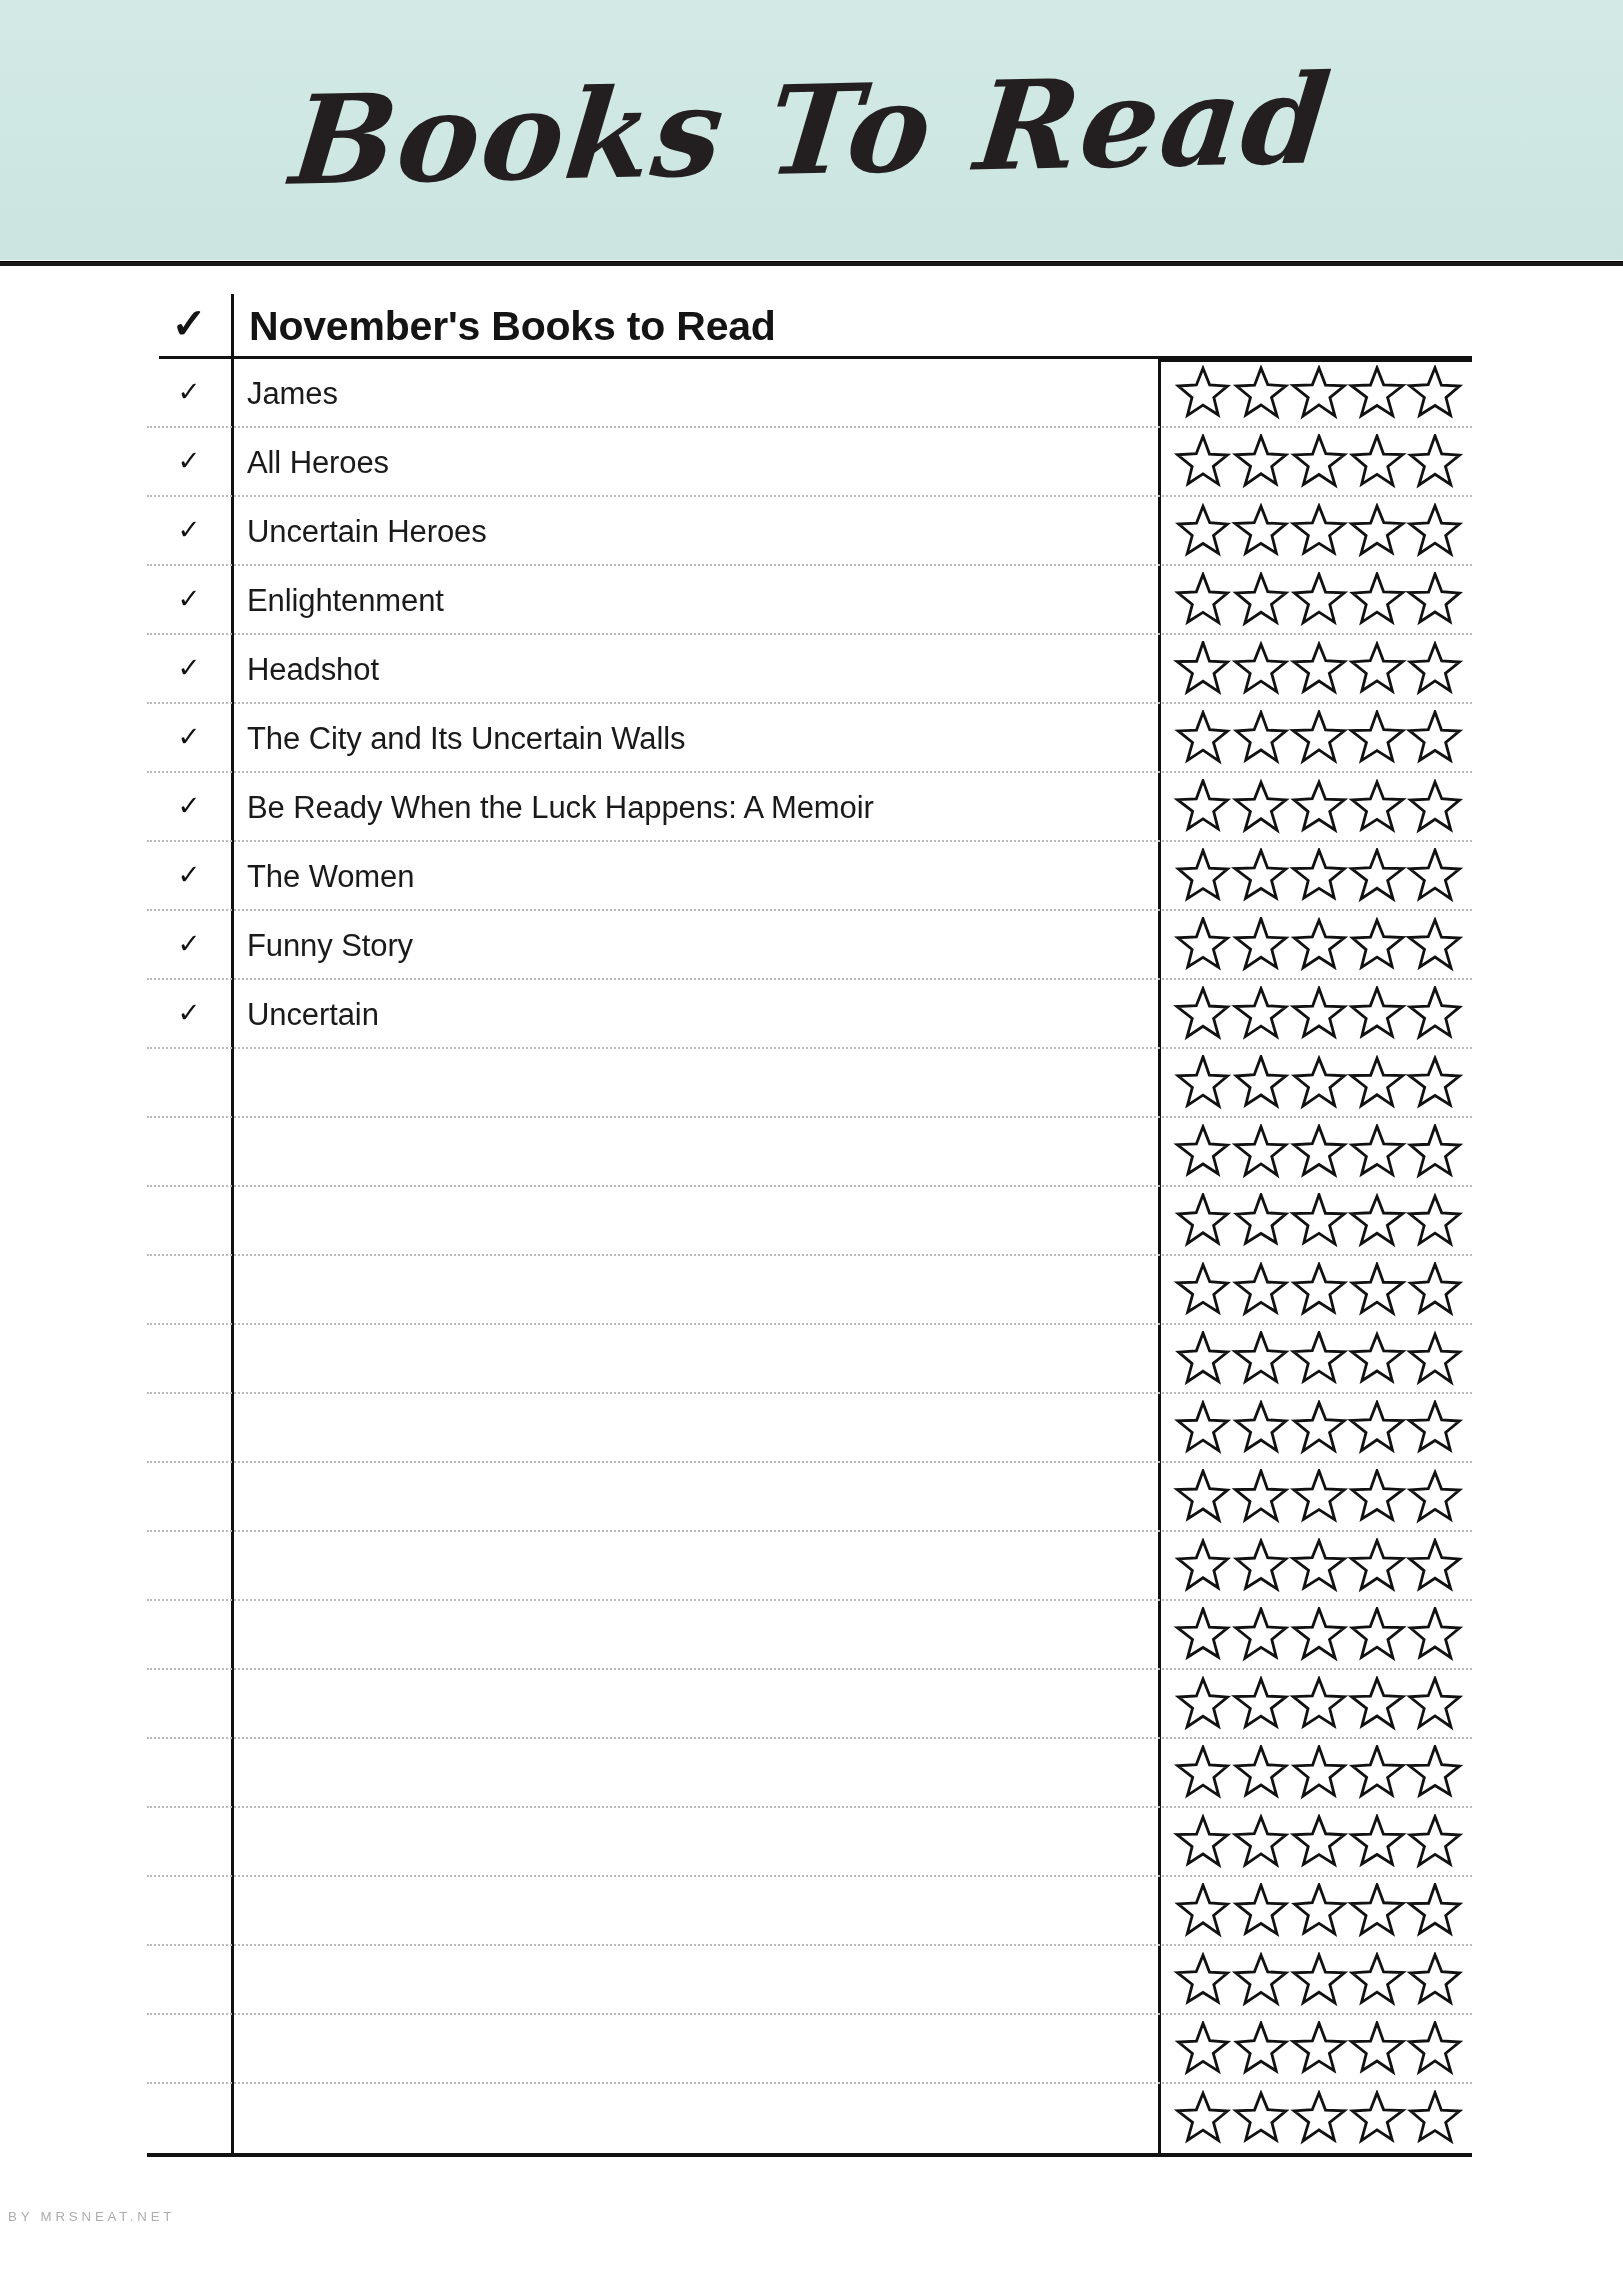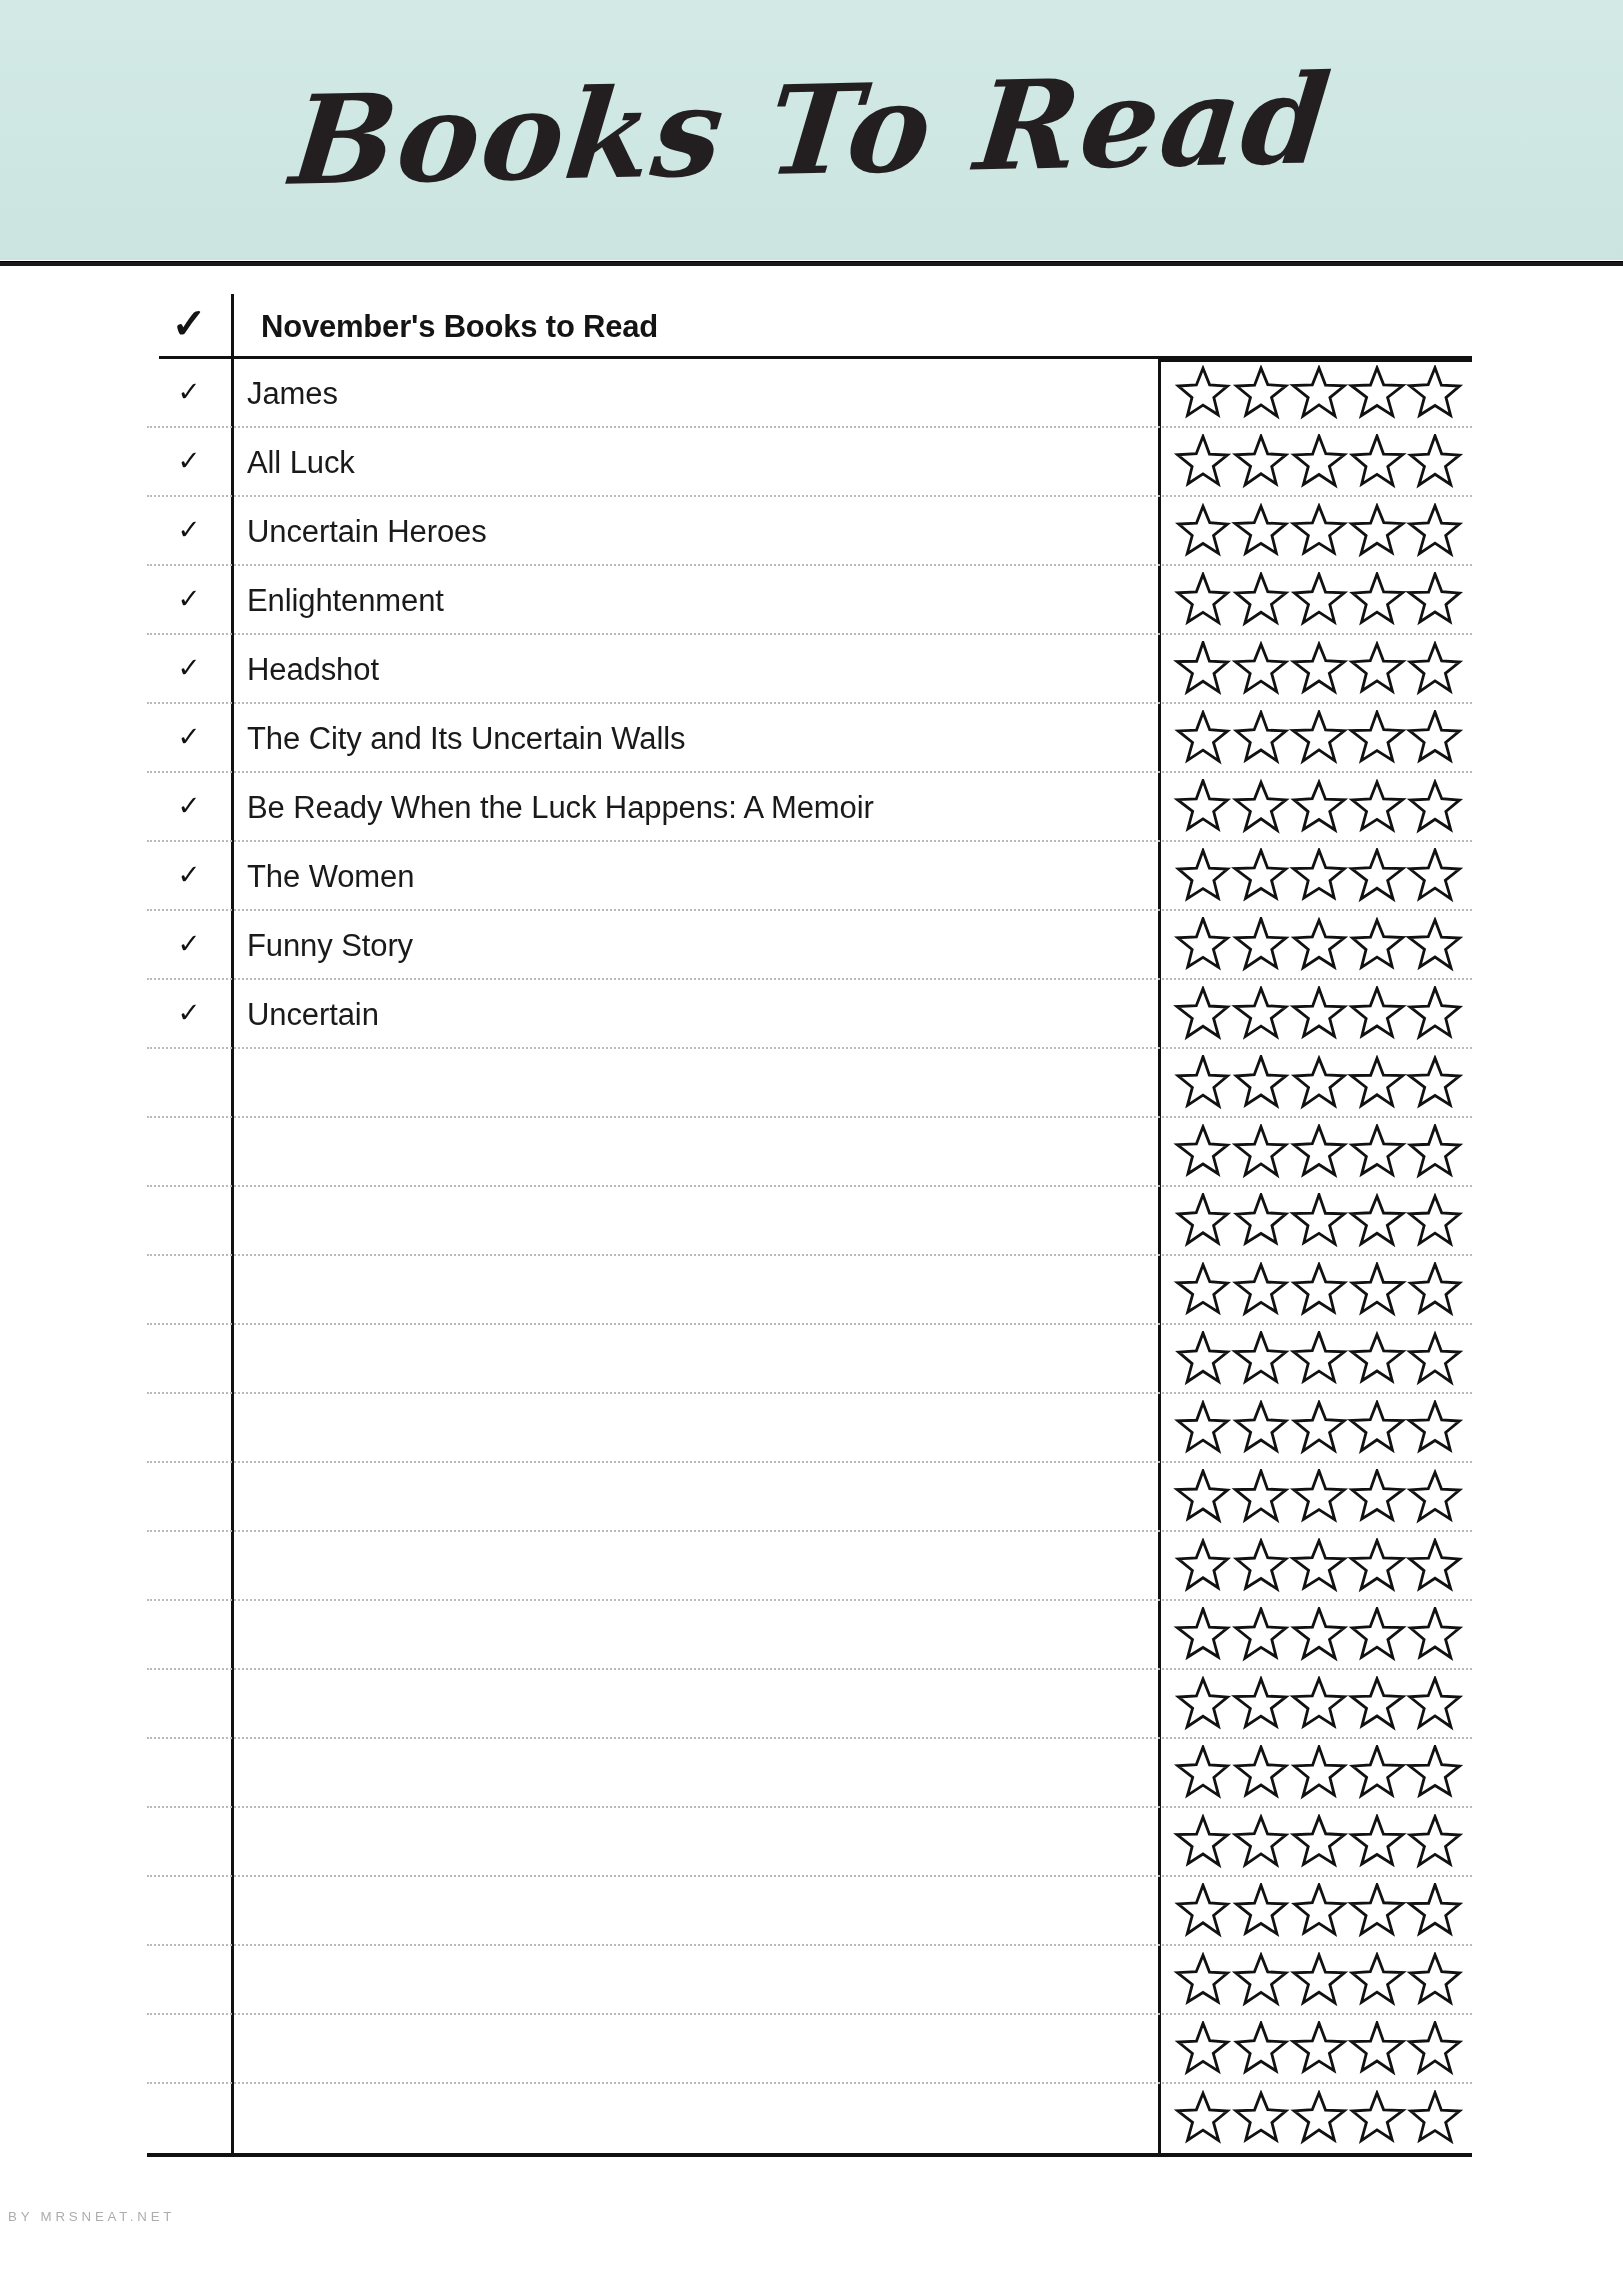--- a/index.html
+++ b/index.html
@@ -86,22 +86,22 @@
     align-items: center;
     justify-content: center;
     font-size: 42px;
     line-height: 1;
     color: #141414;
     font-weight: 700;
     padding-bottom: 5px;
   }
   .list-head .title-cell {
     flex: 1 1 auto;
-    padding-left: 30px;
-    font-size: 31px;
+    padding-left: 18px;
+    font-size: 41px;
     font-weight: 700;
     color: #141414;
     letter-spacing: -0.2px;
   }
   .head-divider {
     position: absolute;
     left: 11.7px;
     right: 0;
     bottom: 0;
     height: 3.3px;
@@ -230,21 +230,21 @@
             <path d="M105.00,3.78 L113.20,23.71 L135.07,25.23 L117.68,39.12 L124.38,61.67 L105.00,48.23 L86.61,60.31 L92.27,39.13 L75.50,25.41 L97.26,24.35 Z" fill="none" stroke="#111111" stroke-width="3.4" stroke-linejoin="miter"></path>
             <path d="M175.00,3.62 L182.85,24.19 L205.62,25.05 L188.18,39.28 L194.19,61.42 L175.00,48.11 L155.64,61.65 L161.93,39.25 L143.69,24.83 L166.92,23.88 Z" fill="none" stroke="#111111" stroke-width="3.4" stroke-linejoin="miter"></path>
             <path d="M245.00,3.47 L253.05,23.91 L276.16,24.87 L257.78,39.15 L264.01,61.16 L245.00,48.93 L225.98,61.17 L232.48,39.07 L214.01,24.93 L237.13,24.17 Z" fill="none" stroke="#111111" stroke-width="3.4" stroke-linejoin="miter"></path>
             <path d="M315.00,3.31 L322.70,24.40 L344.58,25.39 L328.28,39.32 L333.83,60.91 L315.00,48.81 L296.33,60.70 L302.14,39.18 L284.33,25.03 L306.79,23.70 Z" fill="none" stroke="#111111" stroke-width="3.4" stroke-linejoin="miter"></path>
           </svg>
         </div>
         <div class="dotted-sep"></div>
       </div>
       <div class="row">
         <div class="cell-check">✓</div>
-        <div class="cell-title">All Luck</div>
+        <div class="cell-title">All Heroes</div>
         <div class="cell-stars">
           <svg width="292" height="58" viewBox="0 0 350 70">
             <path d="M35.00,2.86 L42.80,24.26 L64.53,25.40 L47.45,39.05 L53.47,60.43 L35.00,48.16 L16.79,60.06 L21.86,39.27 L4.29,25.02 L26.84,23.77 Z" fill="none" stroke="#111111" stroke-width="3.4" stroke-linejoin="miter"></path>
             <path d="M105.00,2.71 L113.00,23.98 L135.08,25.23 L117.95,39.21 L123.29,60.17 L105.00,48.04 L85.82,61.40 L92.41,39.09 L74.61,25.13 L97.06,24.07 Z" fill="none" stroke="#111111" stroke-width="3.4" stroke-linejoin="miter"></path>
             <path d="M175.00,2.55 L183.21,23.70 L205.62,25.05 L187.55,39.08 L194.42,61.73 L175.00,48.87 L156.17,60.92 L162.06,39.20 L144.93,25.23 L167.27,24.36 Z" fill="none" stroke="#111111" stroke-width="3.4" stroke-linejoin="miter"></path>
             <path d="M245.00,2.39 L252.85,24.19 L276.17,24.87 L258.05,39.24 L264.24,61.48 L245.00,48.75 L226.51,60.45 L231.72,39.32 L215.25,25.34 L236.93,23.89 Z" fill="none" stroke="#111111" stroke-width="3.4" stroke-linejoin="miter"></path>
             <path d="M315.00,2.24 L323.06,23.91 L344.58,25.39 L327.65,39.11 L334.06,61.23 L315.00,48.63 L295.54,61.78 L302.27,39.14 L285.57,25.44 L307.14,24.19 Z" fill="none" stroke="#111111" stroke-width="3.4" stroke-linejoin="miter"></path>
           </svg>
         </div>
         <div class="dotted-sep"></div>

